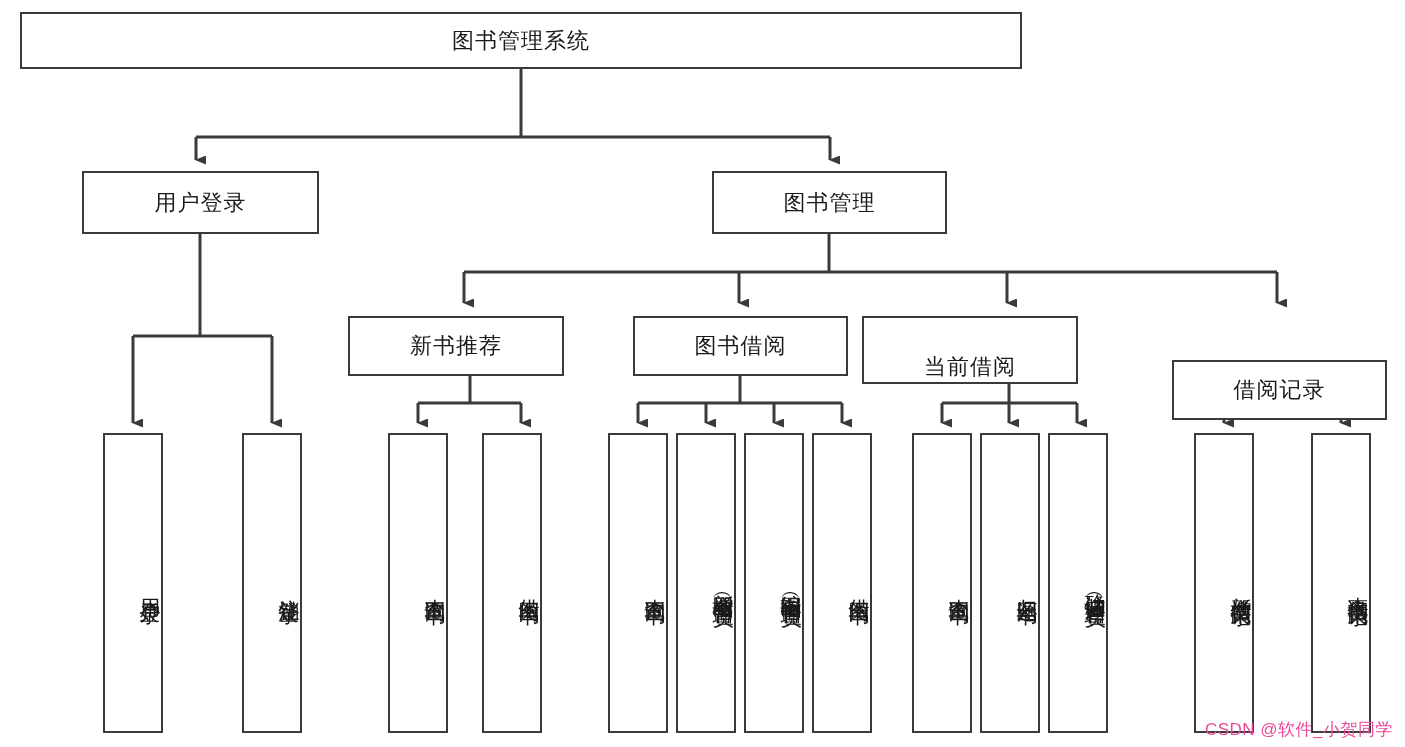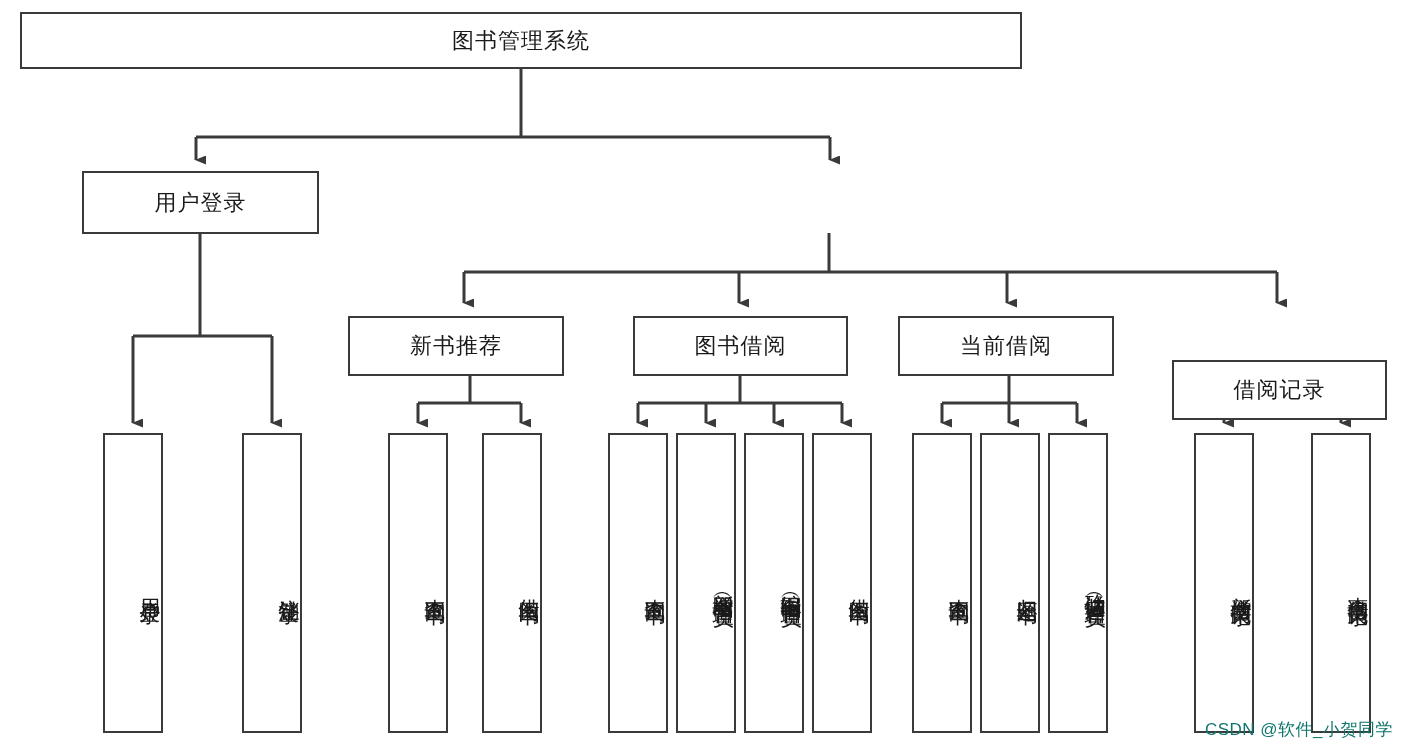--- a/index.html
+++ b/index.html
@@ -51,21 +51,21 @@
     top: 0;
     width: 1405px;
     height: 747px;
     pointer-events: none;
   }
   .watermark {
     position: absolute;
     right: 12px;
     bottom: 6px;
     font-size: 17px;
-    color: #0f766e;
+    color: #ec4899;
     white-space: nowrap;
     letter-spacing: 0.5px;
   }
 </style>
 </head>
 <body>
 
 <div id="canvas">
 
   <svg class="wires" viewBox="0 0 1405 747">
@@ -118,28 +118,31 @@
     </g>
   </svg>
 
   <div class="node horiz" style="left:20px; top:12px; width:1002px; height:57px;">
     <span class="node-label">图书管理系统</span>
   </div>
 
   <div class="node horiz" style="left:82px; top:171px; width:237px; height:63px;">
     <span class="node-label">用户登录</span>
   </div>
+  <div class="node horiz" style="left:712px; top:171px; width:235px; height:63px;">
+    <span class="node-label">图书管理</span>
+  </div>
 
   <div class="node horiz" style="left:348px; top:316px; width:216px; height:60px;">
     <span class="node-label">新书推荐</span>
   </div>
   <div class="node horiz" style="left:633px; top:316px; width:215px; height:60px;font-family:Liberation Serif, serif;">
     <span class="node-label">图书借阅</span>
   </div>
-  <div class="node horiz" style="left:898px; top:316px; width:216px; height:60px;">
+  <div class="node horiz" style="left:862px; top:316px; width:216px; height:68px;align-items:flex-end;">
     <span class="node-label">当前借阅</span>
   </div>
   <div class="node horiz" style="left:1172px; top:316px; width:215px; height:60px;margin-top:44px;">
     <span class="node-label">借阅记录</span>
   </div>
 
   <div class="node vert" style="left:103px; top:433px; width:60px; height:300px;">
     <span class="node-label">用户登录</span>
   </div>
   <div class="node vert" style="left:242px; top:433px; width:60px; height:300px;">

